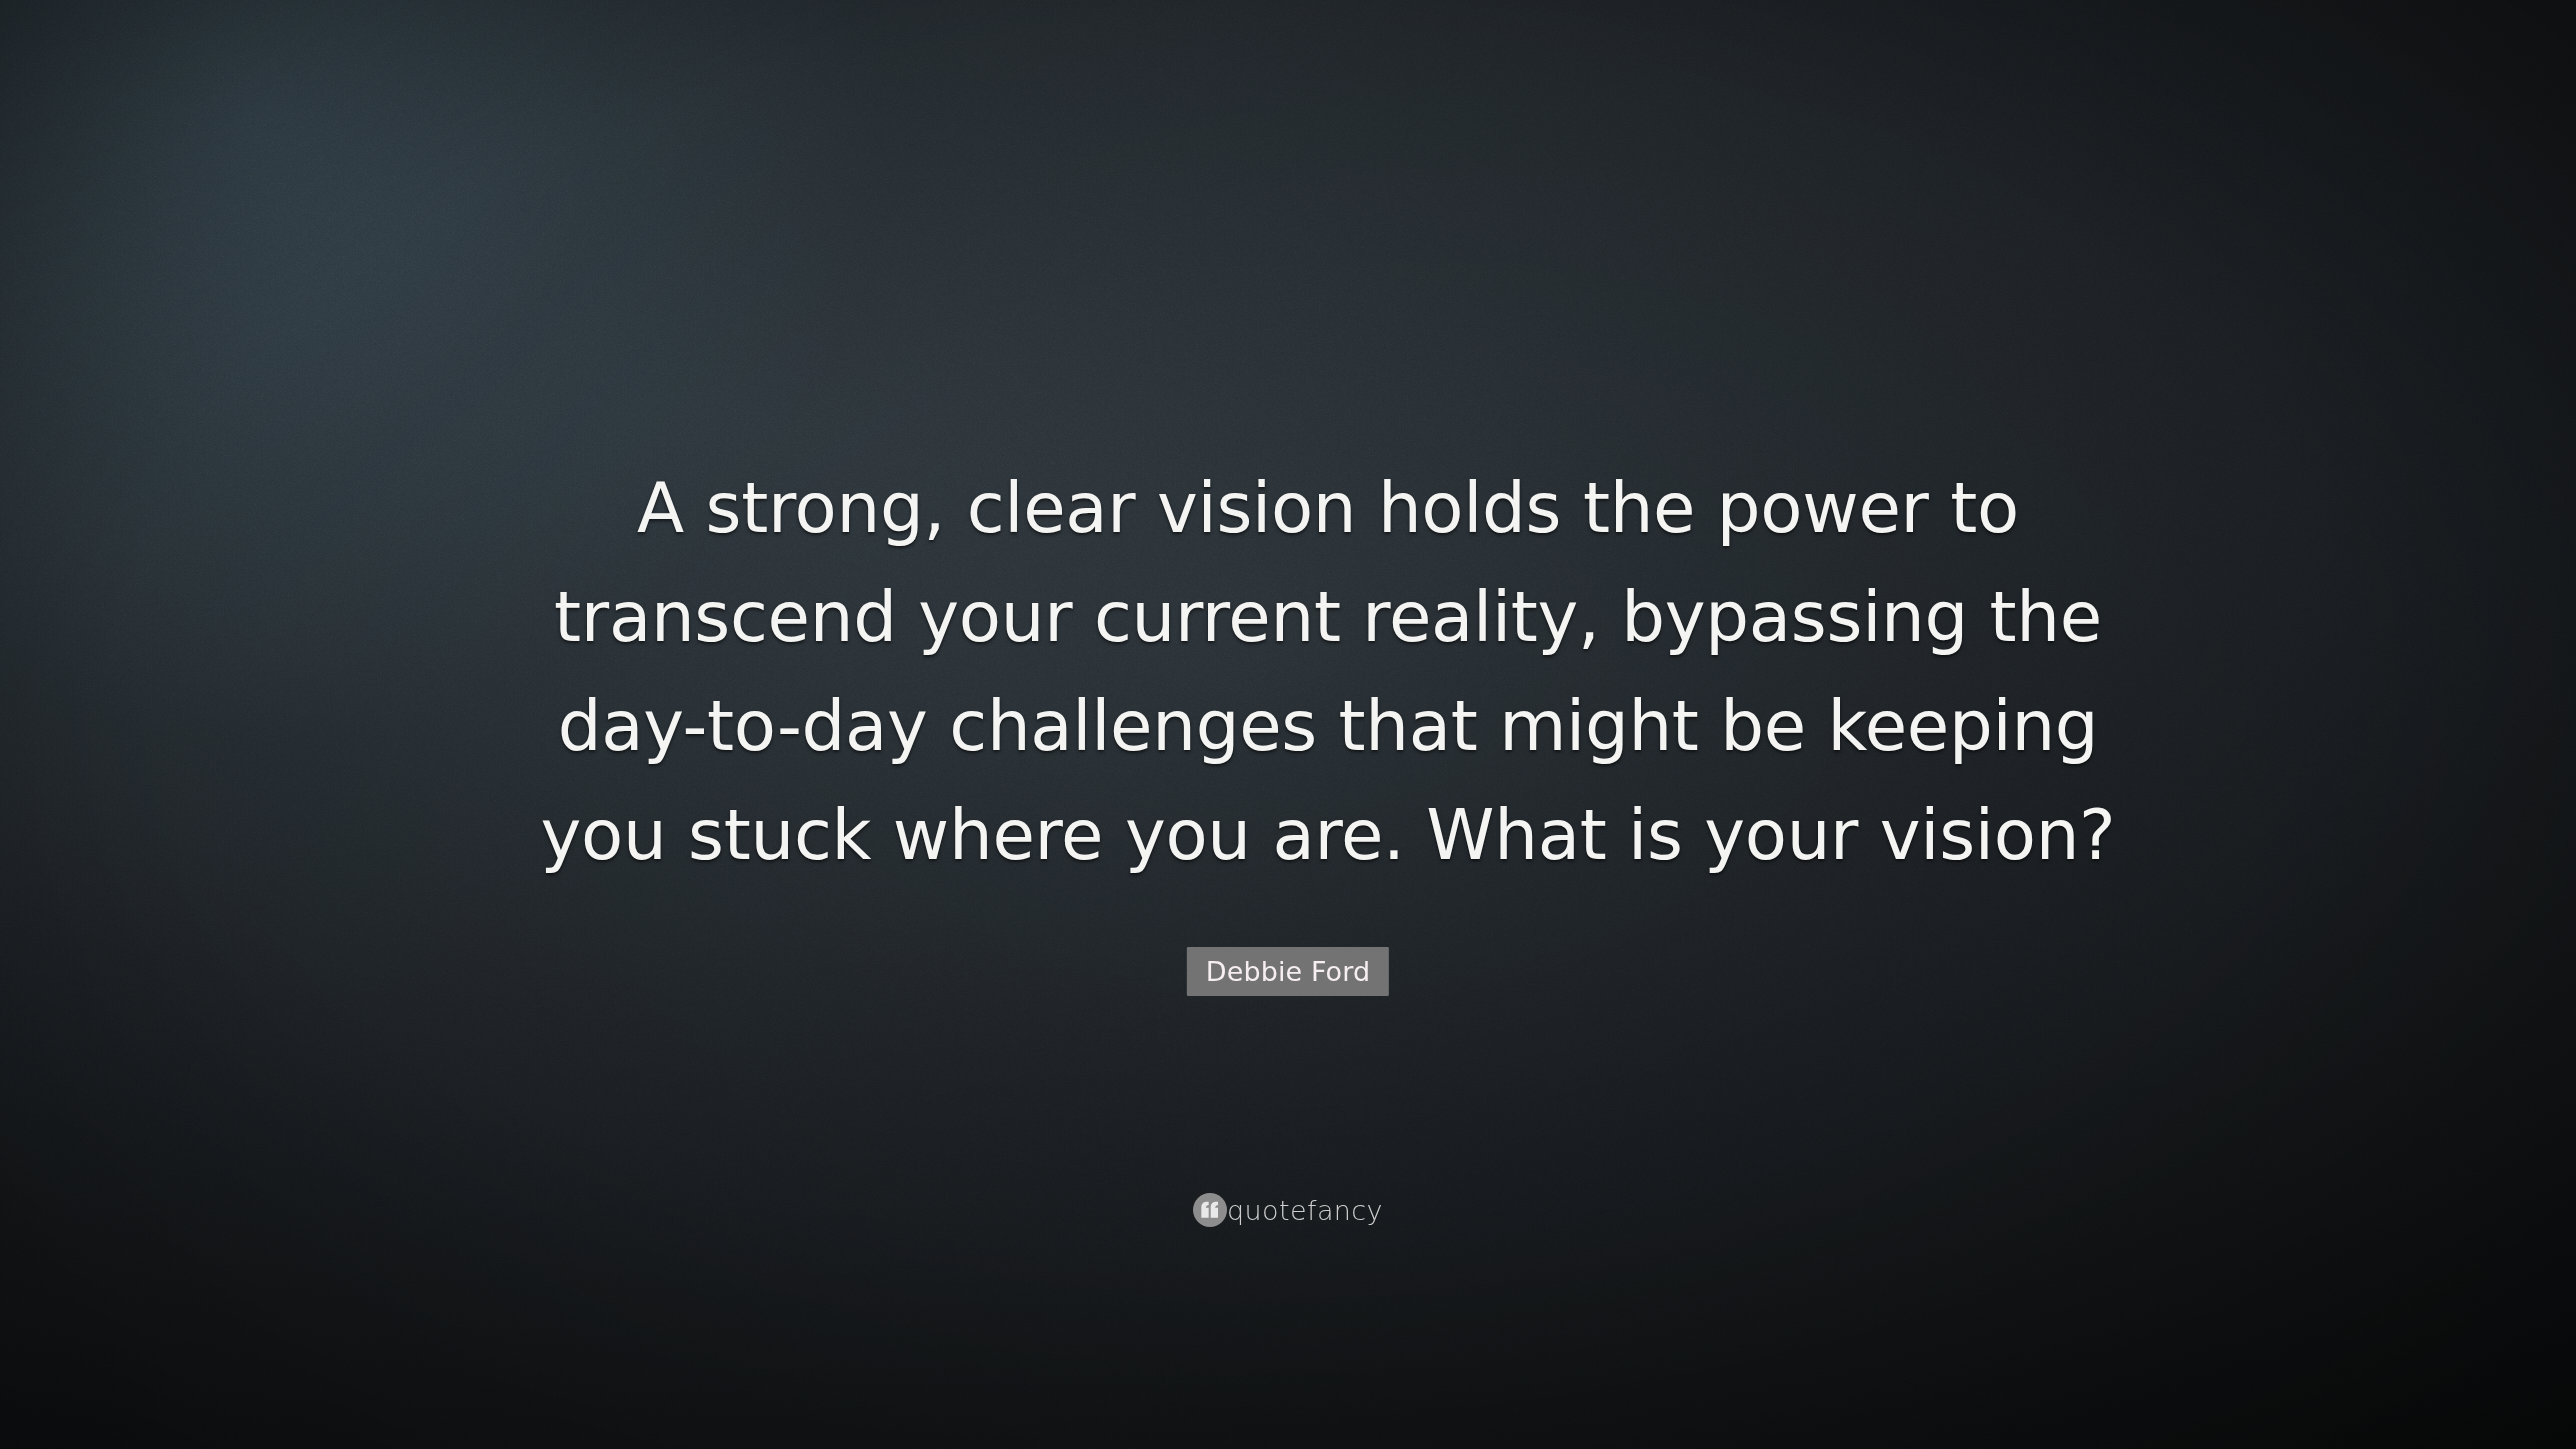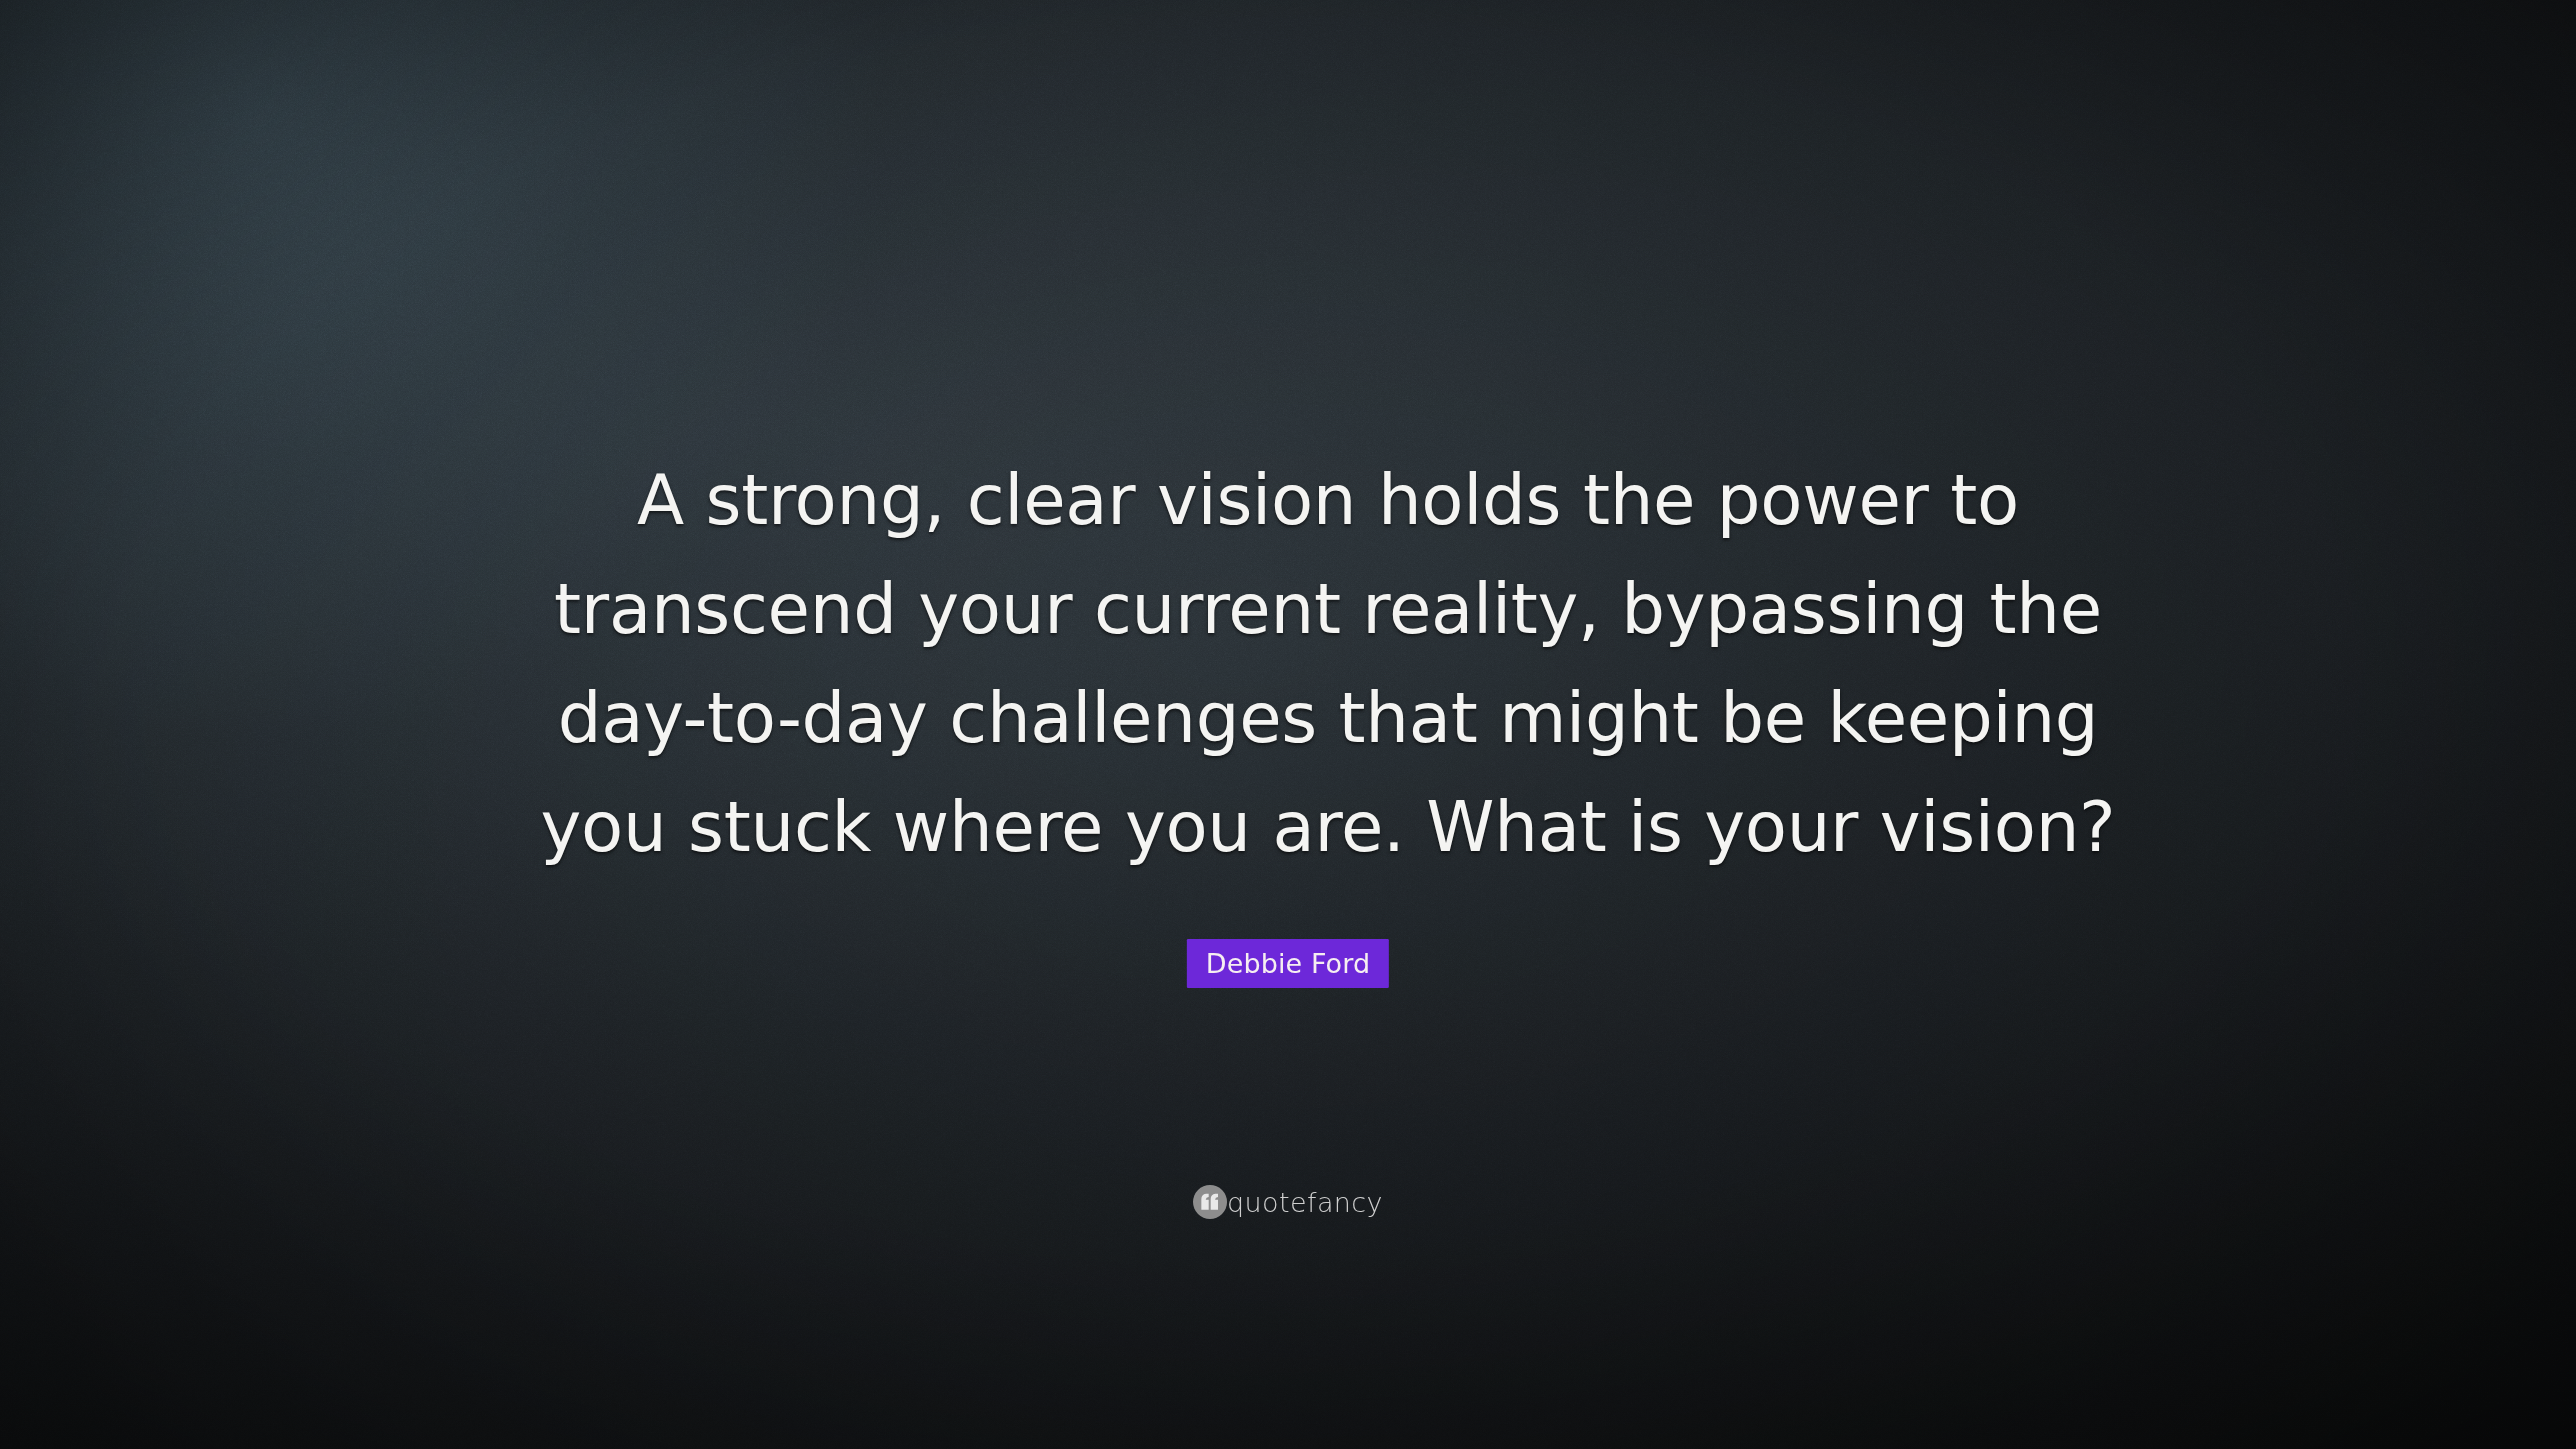--- a/index.html
+++ b/index.html
@@ -60,20 +60,21 @@
   }
   .bg-noise svg { width: 100%; height: 100%; display: block; }
 
   
   .content {
     position: absolute;
     inset: 0;
     display: flex;
     flex-direction: column;
     align-items: center;
+    margin-top: 8px;
   }
 
   .quote-block {
     position: absolute;
     top: 435px;
     left: 50%;
     transform: translateX(-50%);
     width: 1677px;
     text-align: center;
   }
@@ -88,21 +89,21 @@
     letter-spacing: -0.3px;
     text-shadow: 0 2px 3.4px rgba(0, 0, 0, 0.62);
     white-space: pre-line;
   }
 
   .author-badge {
     position: absolute;
     top: 939px;
     left: 50%;
     transform: translateX(-50%);
-    background: #6d28d9;
+    background: #737373;
     color: #f6eef1;
     font-family: "DejaVu Sans", sans-serif;
     font-size: 27px;
     font-weight: 400;
     letter-spacing: 0.1px;
     line-height: 1;
     padding: 10.7px 19px 11.4px 19px;
     border-radius: 1.3px;
     white-space: nowrap;
   }

